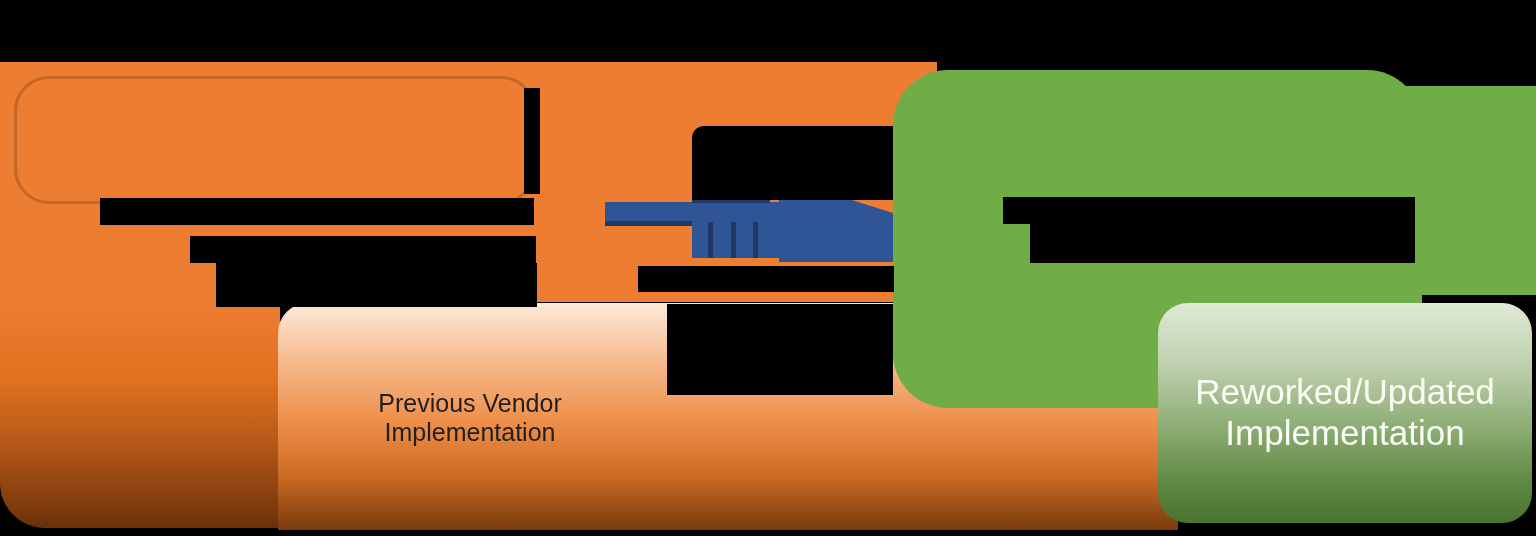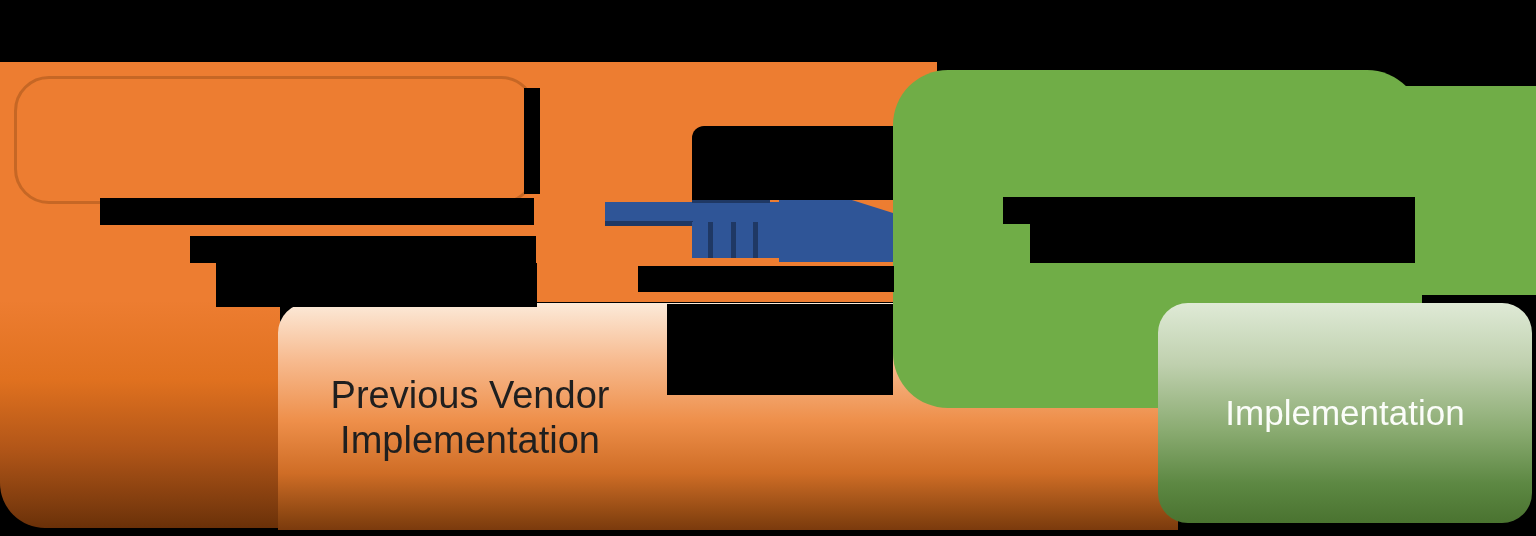--- a/index.html
+++ b/index.html
@@ -49,21 +49,21 @@
   .bar-b2  {left:216px;top:263px;width:321px;height:44px;}
   .blob-c  {left:692px;top:126px;width:201px;height:74px;border-radius:12px 0 0 0;}
   .bar-d   {left:638px;top:266px;width:256px;height:26px;}
   .block-e {left:667px;top:304px;width:226px;height:91px;}
   .bar-g1  {left:1003px;top:197px;width:412px;height:27px;}
   .bar-g2  {left:1030px;top:224px;width:385px;height:39px;}
   
   .label{display:flex;flex-direction:column;align-items:center;justify-content:center;text-align:center;}
   .label-previous{
     left:290px;top:358px;width:360px;height:120px;
-    color:#1f1f1f;font-size:38px;line-height:1.18;
+    color:#1f1f1f;font-size:25px;line-height:1.18;
   }
   .label-reworked{
     width:100%;height:100%;color:#fbfdf9;font-size:35px;line-height:1.16;
   }
 </style>
 </head>
 <body>
 
 <div id="canvas">
 
@@ -97,17 +97,18 @@
   <div class="abs redact bar-g1"></div>
   <div class="abs redact bar-g2"></div>
 
   <div class="abs label label-previous">
     <span>Previous Vendor</span>
     <span>Implementation</span>
   </div>
 
   <div class="abs green-grad-box">
     <div class="label label-reworked">
+      <span>Reworked/Updated</span>
       <span>Implementation</span>
     </div>
   </div>
 
 </div>
 
 </body></html>

